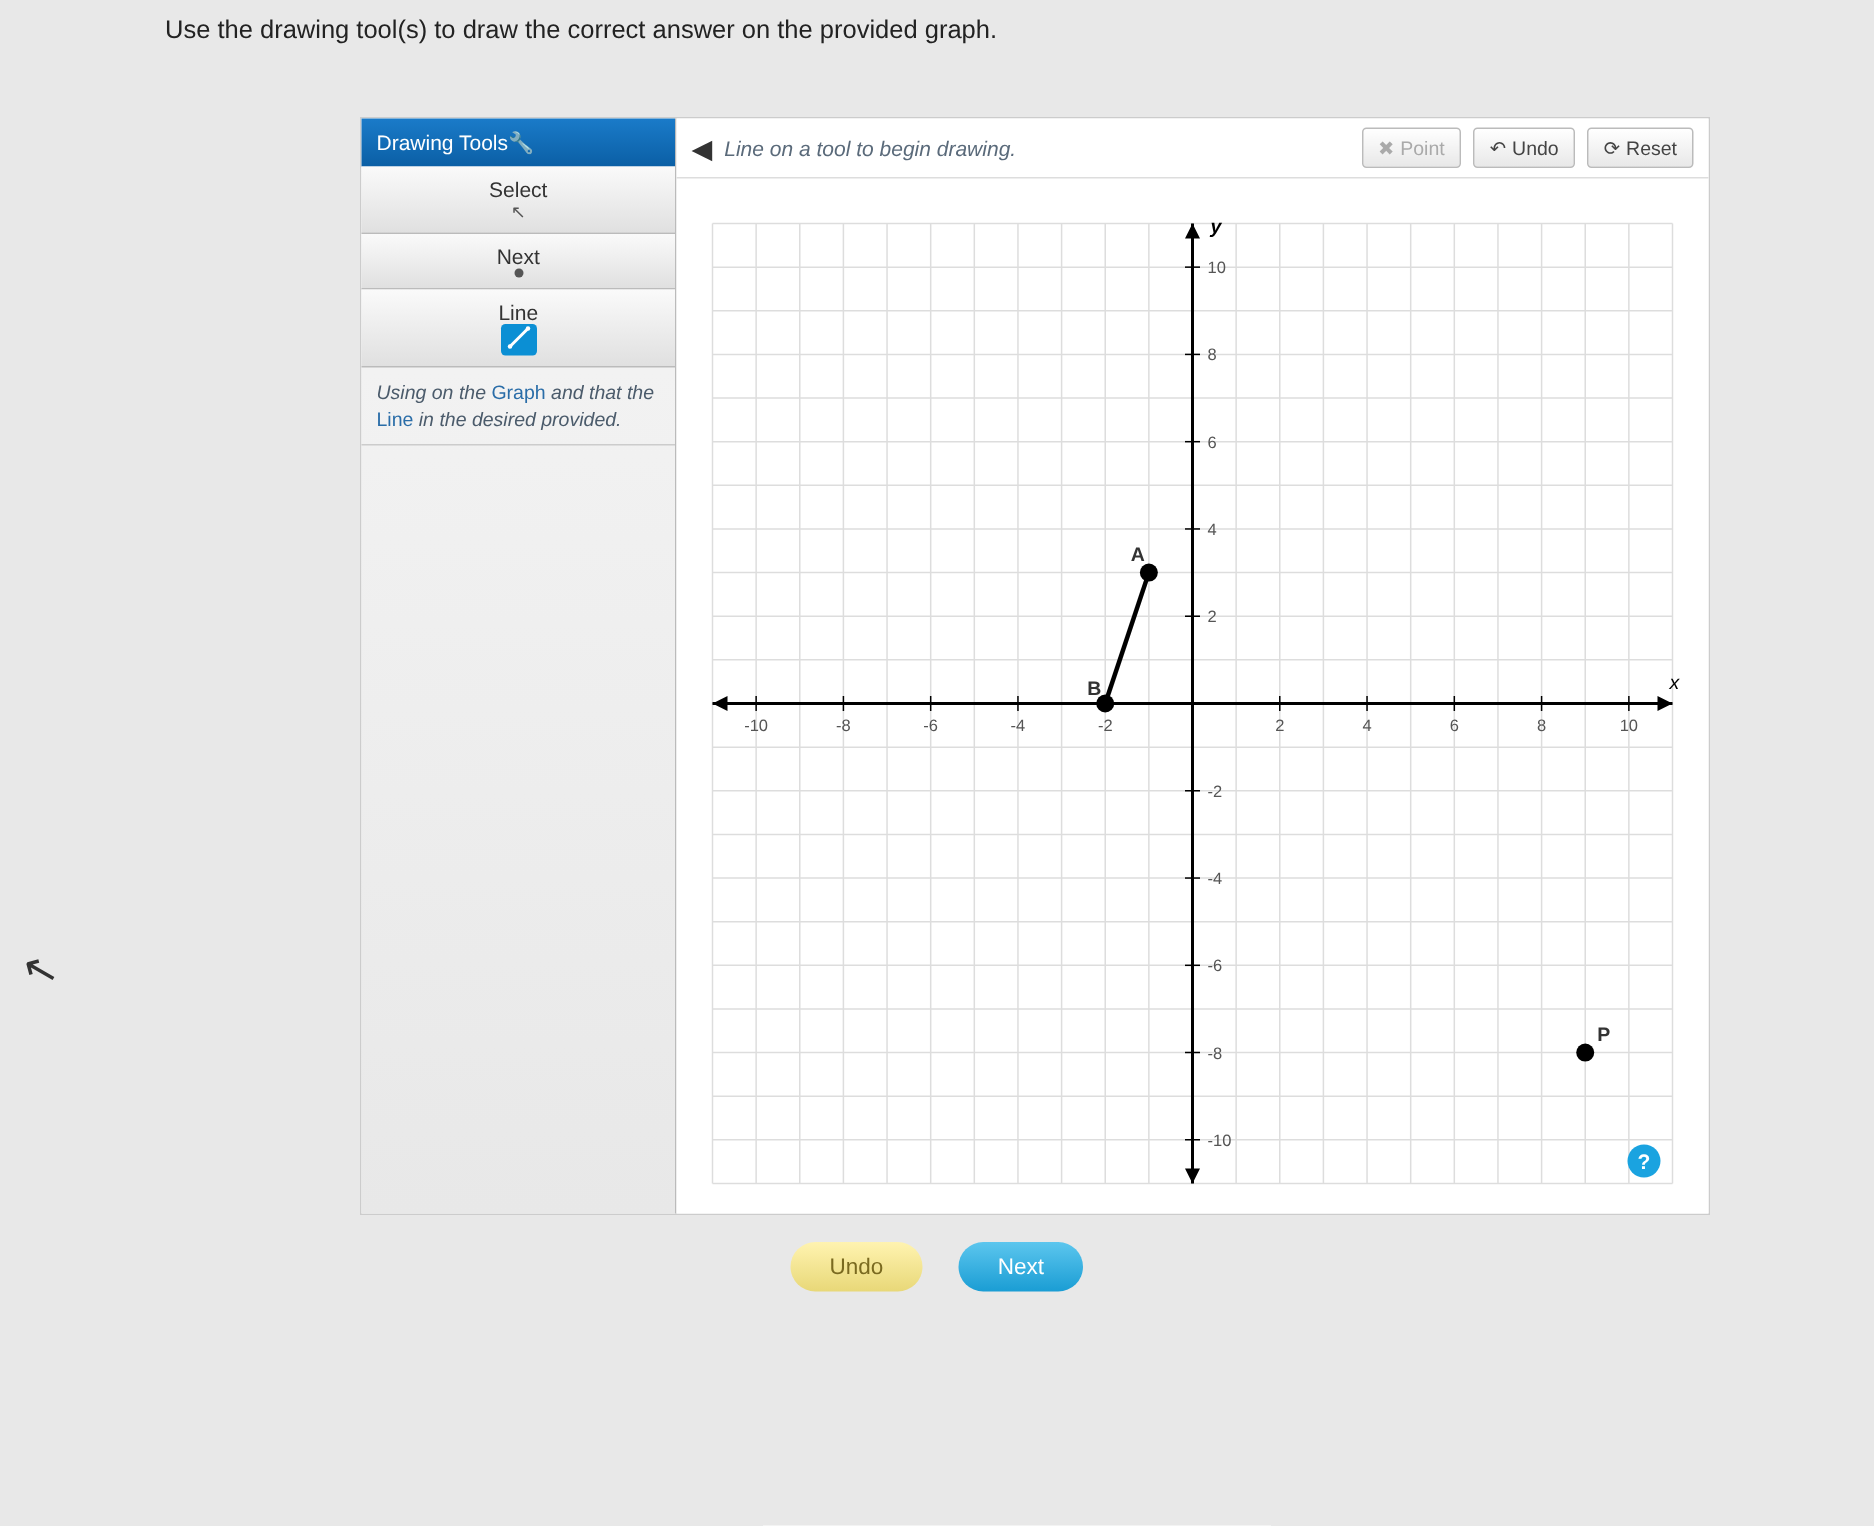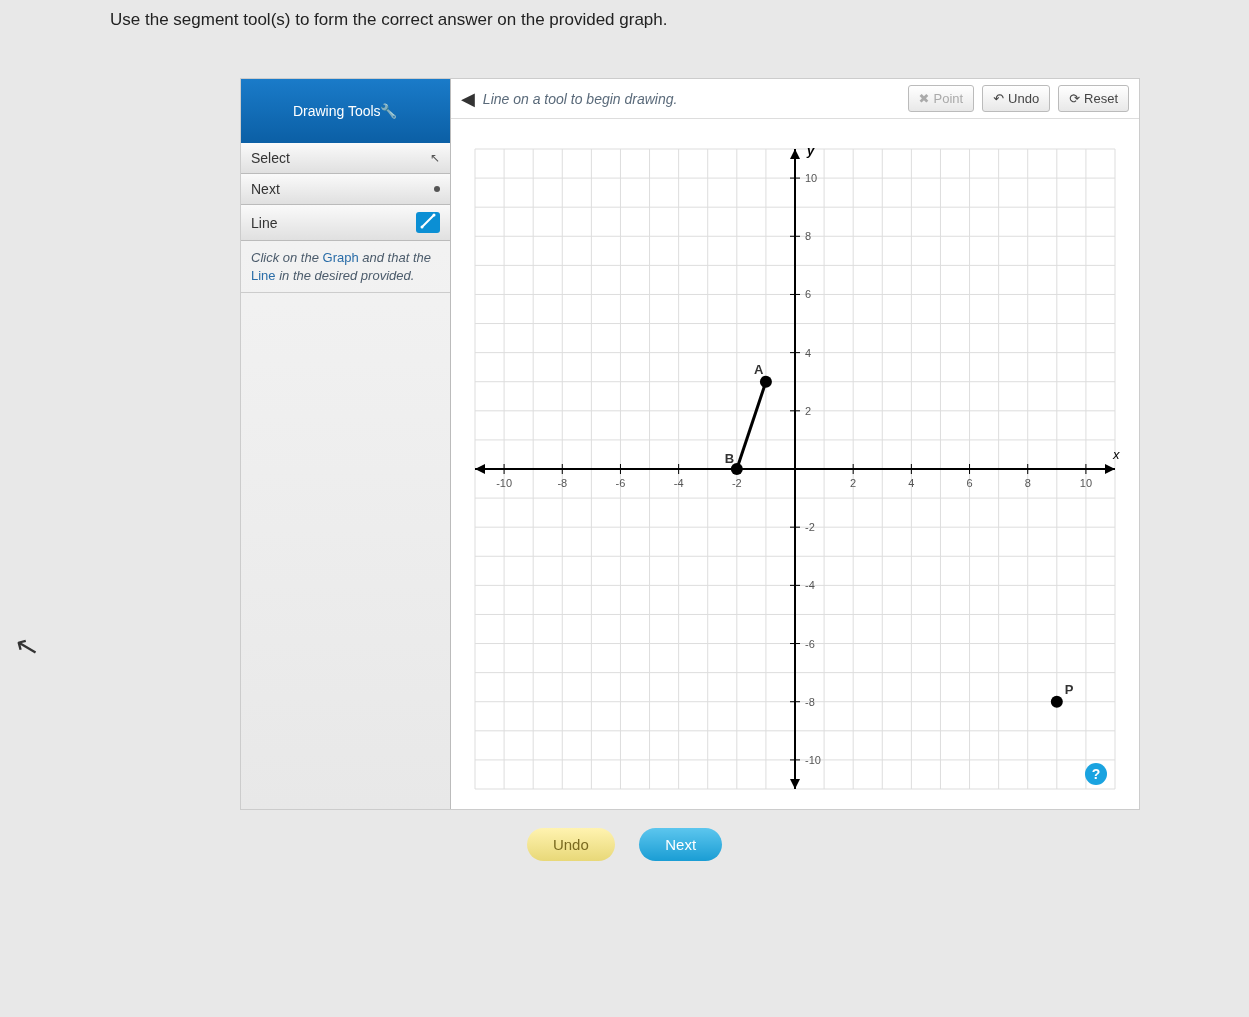--- a/index.html
+++ b/index.html
@@ -26,39 +26,40 @@
       border: 1px solid #ccc;
     }
     .tools-panel {
       width: 210px;
       background: linear-gradient(#f5f5f5, #e8e8e8);
       border-right: 1px solid #bbb;
     }
     .tools-header {
       background: linear-gradient(#1a7bc9, #0b5fa5);
       color: #fff;
-      padding: 24px 10px;
-      font-size: 14px;
-      display: flex;
-      justify-content: center;
+      padding: 8px 10px;
+      font-size: 14px;
+      display: flex;
+      justify-content: flex-start;
       align-items: center;
     }
     .tools-header .wrench {
       font-size: 14px;
     }
     .tool-item {
       background: linear-gradient(#fafafa, #e0e0e0);
       border-bottom: 1px solid #bbb;
       padding: 7px 10px;
       font-size: 14px;
       color: #333;
       display: flex;
       justify-content: space-between;
       align-items: center;
       cursor: pointer;
+      flex-direction: column;
     }
     .tool-item.active .tool-icon-box {
       background: #0b8fd4;
       color: #fff;
       border-radius: 3px;
       padding: 1px 4px;
     }
     .tool-icon {
       font-size: 12px;
       color: #555;
@@ -165,21 +166,21 @@
       pointer-events: none;
       transform: rotate(-15deg);
     }
   </style>
 </head>
 <body>
 
 <div class="cursor-arrow">↖</div>
 
 <div class="instructions">
-  <p>Use the segment tool(s) to form the correct answer on the provided graph.</p>
+  <p>Use the drawing tool(s) to draw the correct answer on the provided graph.</p>
 </div>
 
 <div class="main-container">
   <div class="tools-panel">
     <div class="tools-header">
       <span>Drawing Tools</span>
       <span class="wrench">🔧</span>
     </div>
     <div class="tool-item">
       <span>Select</span>
@@ -193,21 +194,21 @@
       <span>Line</span>
       <span class="tool-icon-box line-icon">
         <svg width="16" height="16">
             <line x1="2" y1="14" x2="14" y2="2" stroke="#fff" stroke-width="2"></line>
             <circle cx="2" cy="14" r="1.5" fill="#fff"></circle>
             <circle cx="14" cy="2" r="1.5" fill="#fff"></circle>
           </svg>
       </span>
     </div>
     <div class="tool-hint">
-      <span>Click on the </span><span class="emph">Graph</span><span> and that the </span><span class="emph">Line</span><span> in the desired provided.</span>
+      <span>Using on the </span><span class="emph">Graph</span><span> and that the </span><span class="emph">Line</span><span> in the desired provided.</span>
     </div>
   </div>
 
   <div class="canvas-area">
     <div class="canvas-topbar">
       <span class="arrow-left">◀</span>
       <span class="hint-text">Line on a tool to begin drawing.</span>
       <button class="top-btn disabled">
         <span>✖</span>
         <span>Point</span>

